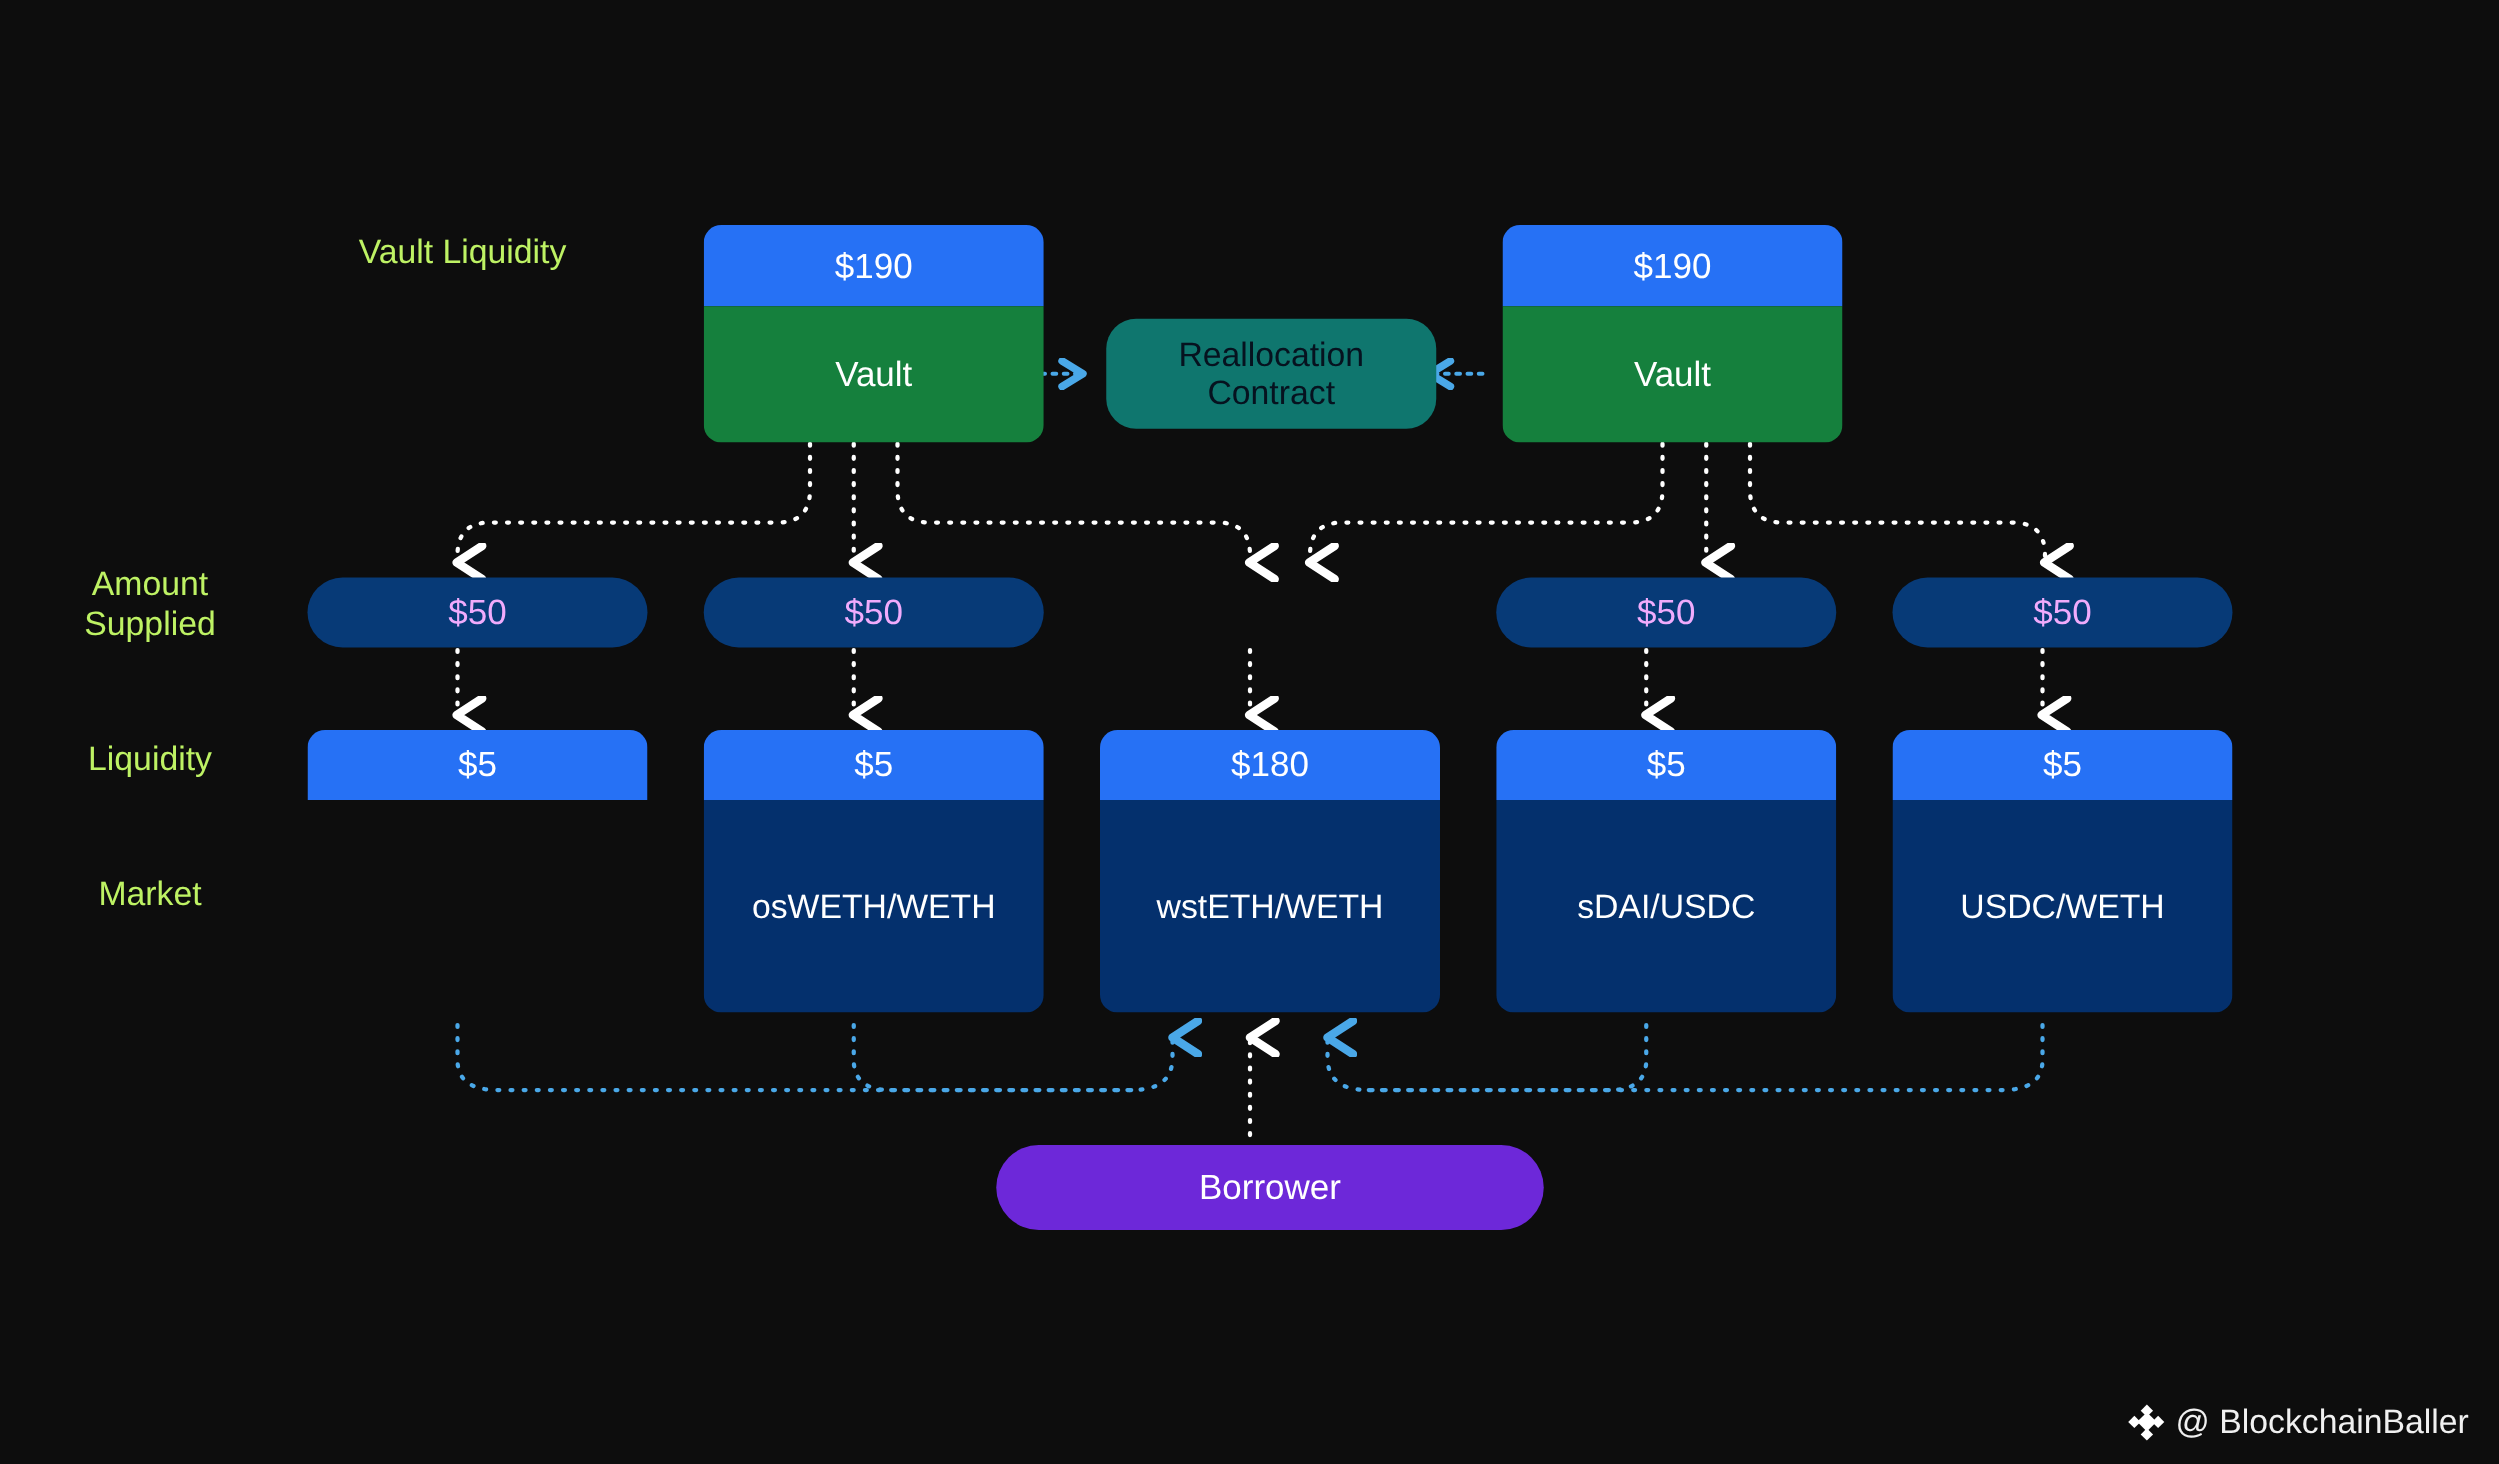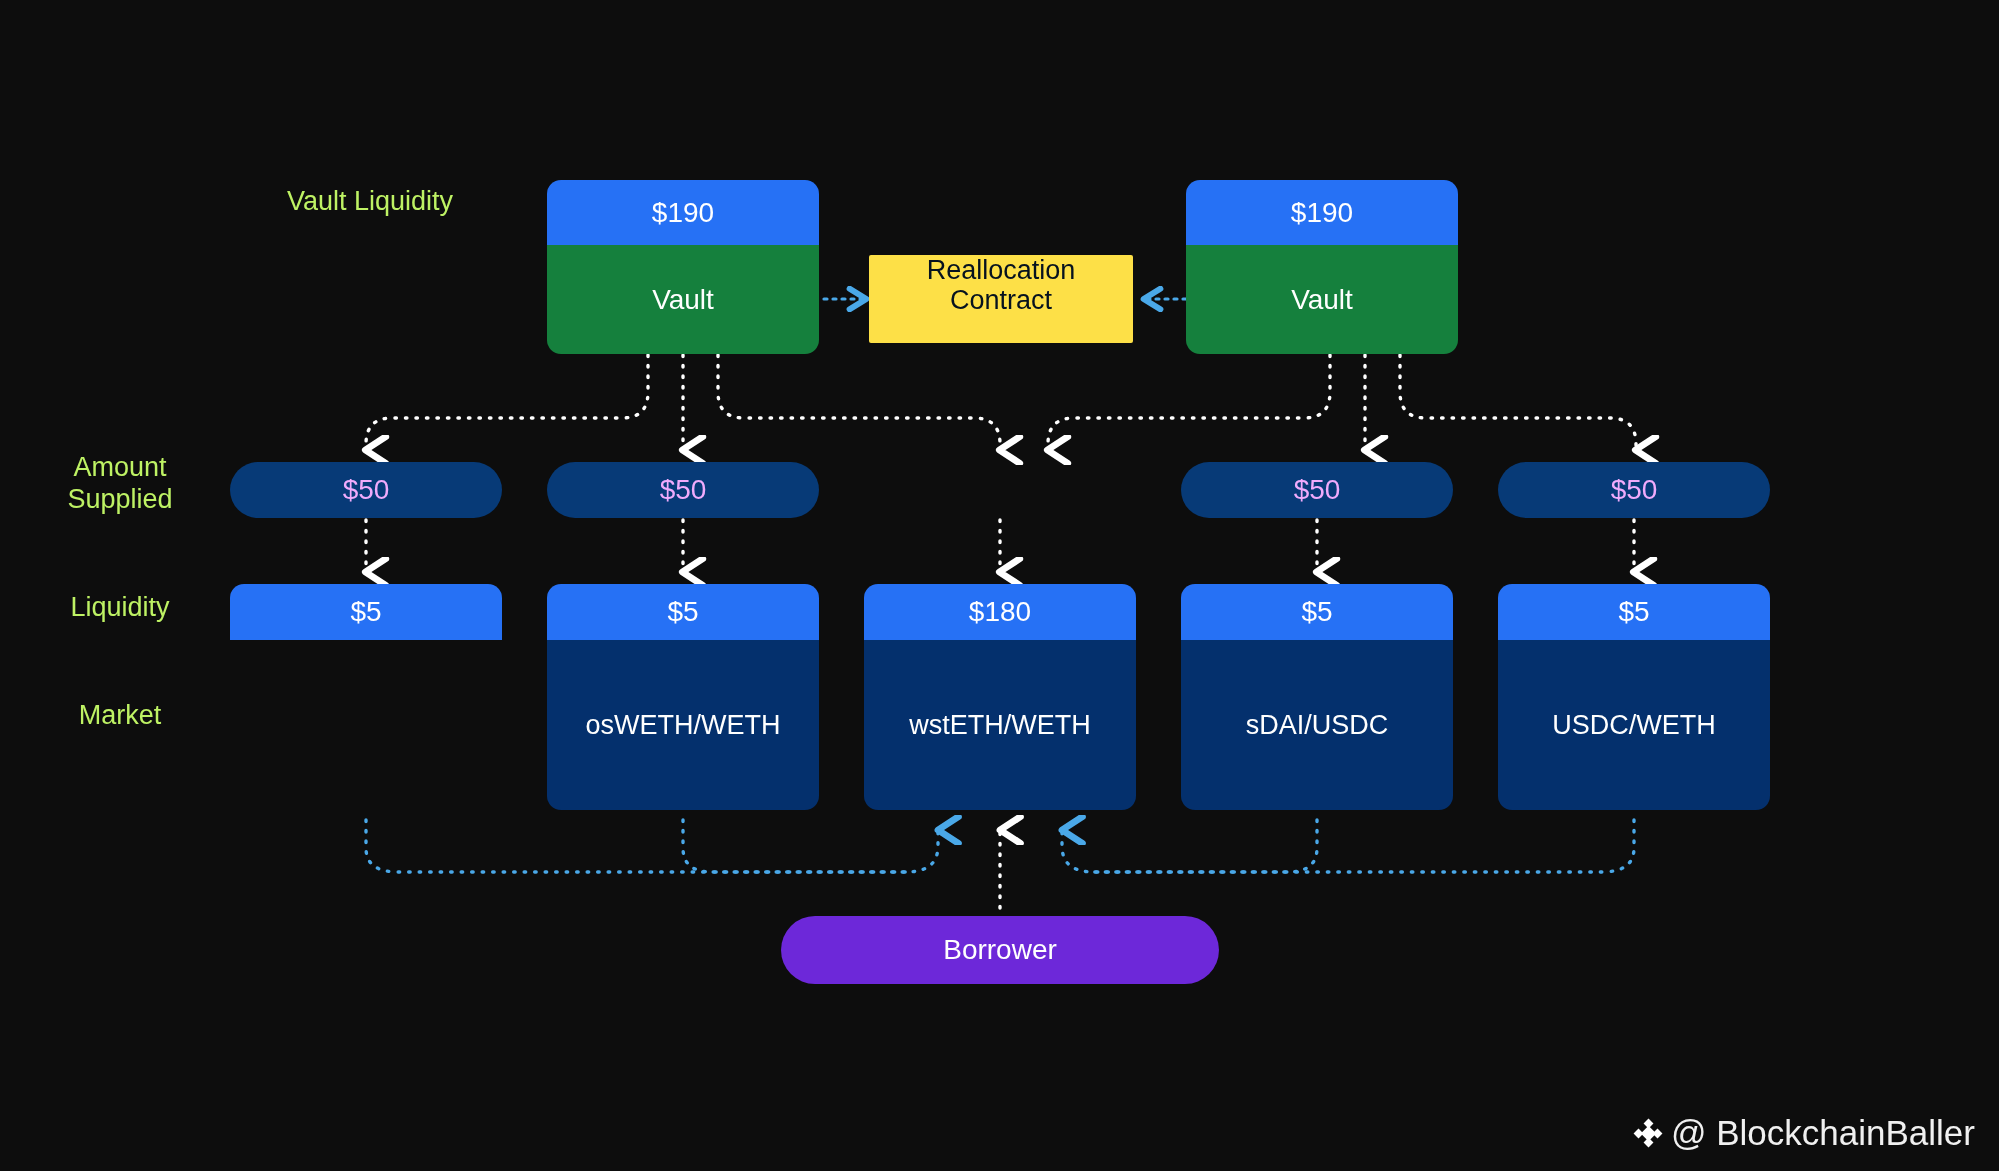--- a/index.html
+++ b/index.html
@@ -7,34 +7,34 @@
     width: 1999px; height: 1171px;
     background: #0d0d0d;
     font-family: "Liberation Sans", sans-serif;
     overflow: hidden;
   }
   #stage { position: relative; width: 1999px; height: 1171px; background: #0d0d0d; }
 
   #wires { position: absolute; left: 0; top: 0; width: 1999px; height: 1171px;
            pointer-events: none; z-index: 1; }
 
-  .node { position: absolute; z-index: 2; }
+  .node { position: absolute; z-index: 2; margin-left: 16px; }
 
   
   .vault { width: 272px; height: 174px; border-radius: 14px; overflow: hidden;
            display: flex; flex-direction: column; }
   .vault .cap { height: 65px; background: #2671f5; display: flex; align-items: center;
                 justify-content: center; color: #ffffff; font-size: 28px; }
   .vault .body { flex: 1; background: #15803d; display: flex; align-items: center;
                  justify-content: center; color: #ffffff; font-size: 28px; }
 
   
-  .realloc { width: 264px; height: 88px; border-radius: 2px; background: #fde047;
+  .realloc { width: 264px; height: 88px; border-radius: 24px; background: #0f766e;
              display: flex; flex-direction: column; align-items: center;
-             color: #06121f; font-size: 27px; line-height: 1.12; }
+             justify-content: center; color: #06121f; font-size: 27px; line-height: 1.12; }
 
   
   .pill { width: 272px; height: 56px; border-radius: 28px; background: #073a77;
           display: flex; align-items: center; justify-content: center;
           color: #f0abfc; font-size: 28px; }
 
   
   .market { width: 272px; height: 226px; border-radius: 14px; overflow: hidden;
             display: flex; flex-direction: column; }
   .market .cap { height: 56px; background: #2671f5; display: flex; align-items: center;
@@ -47,21 +47,21 @@
               display: flex; align-items: center; justify-content: center;
               color: #ffffff; font-size: 28px; }
 
   
   .rlabel { position: absolute; z-index: 2; color: #bef264; font-size: 27px;
             line-height: 1.18; text-align: center; white-space: pre-line; }
 
   
   .wm { position: absolute; right: 24px; bottom: 18px; z-index: 3;
         display: flex; align-items: center; gap: 10px;
-        color: #f0f0f0; font-size: 35px; }
+        color: #f0f0f0; font-size: 27px; }
   .wm-logo { width: 26px; height: 26px; position: relative; flex: none; }
   .wm-logo i { position: absolute; background: #ffffff; transform: rotate(45deg); display:block; }
   .wm-logo i.c { width: 11px; height: 11px; left: 7.5px; top: 7.5px; }
   .wm-logo i.l { width: 7px; height: 7px; left: 0px;  top: 9.5px; }
   .wm-logo i.r { width: 7px; height: 7px; right: 0px; top: 9.5px; }
   .wm-logo i.t { width: 7px; height: 7px; left: 9.5px; top: 0px; }
   .wm-logo i.b { width: 7px; height: 7px; left: 9.5px; bottom: 0px; }
 </style>
 </head>
 <body>

